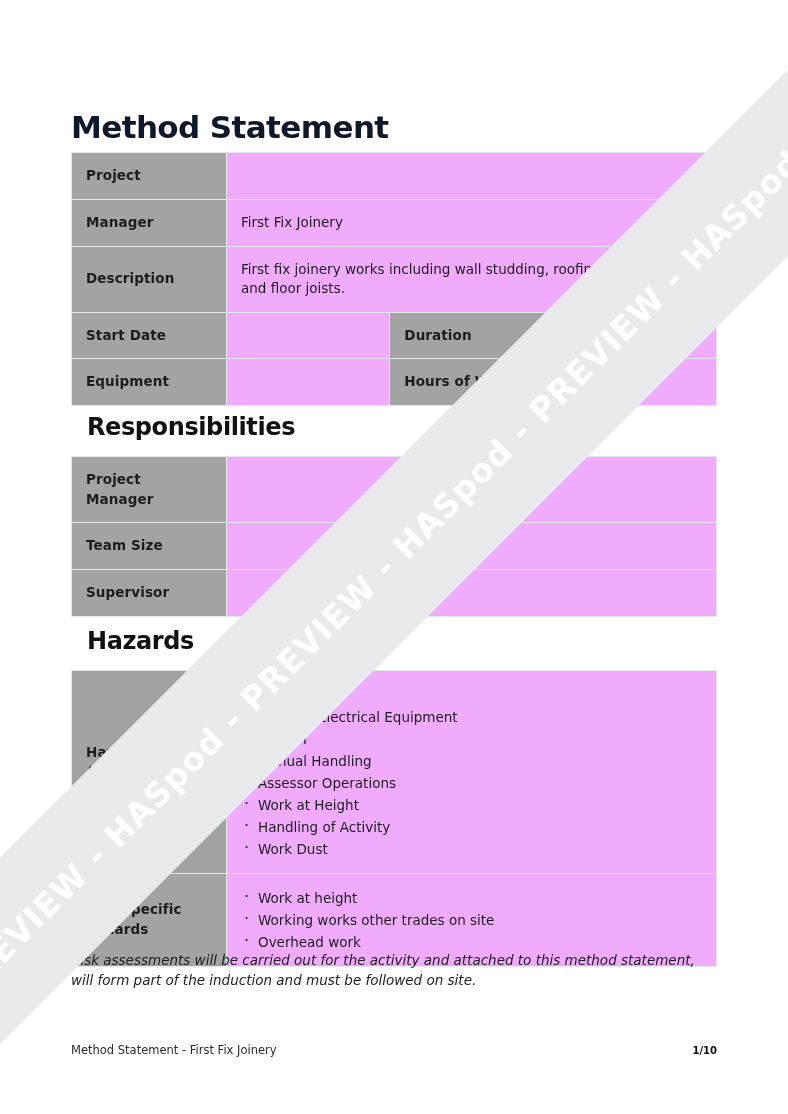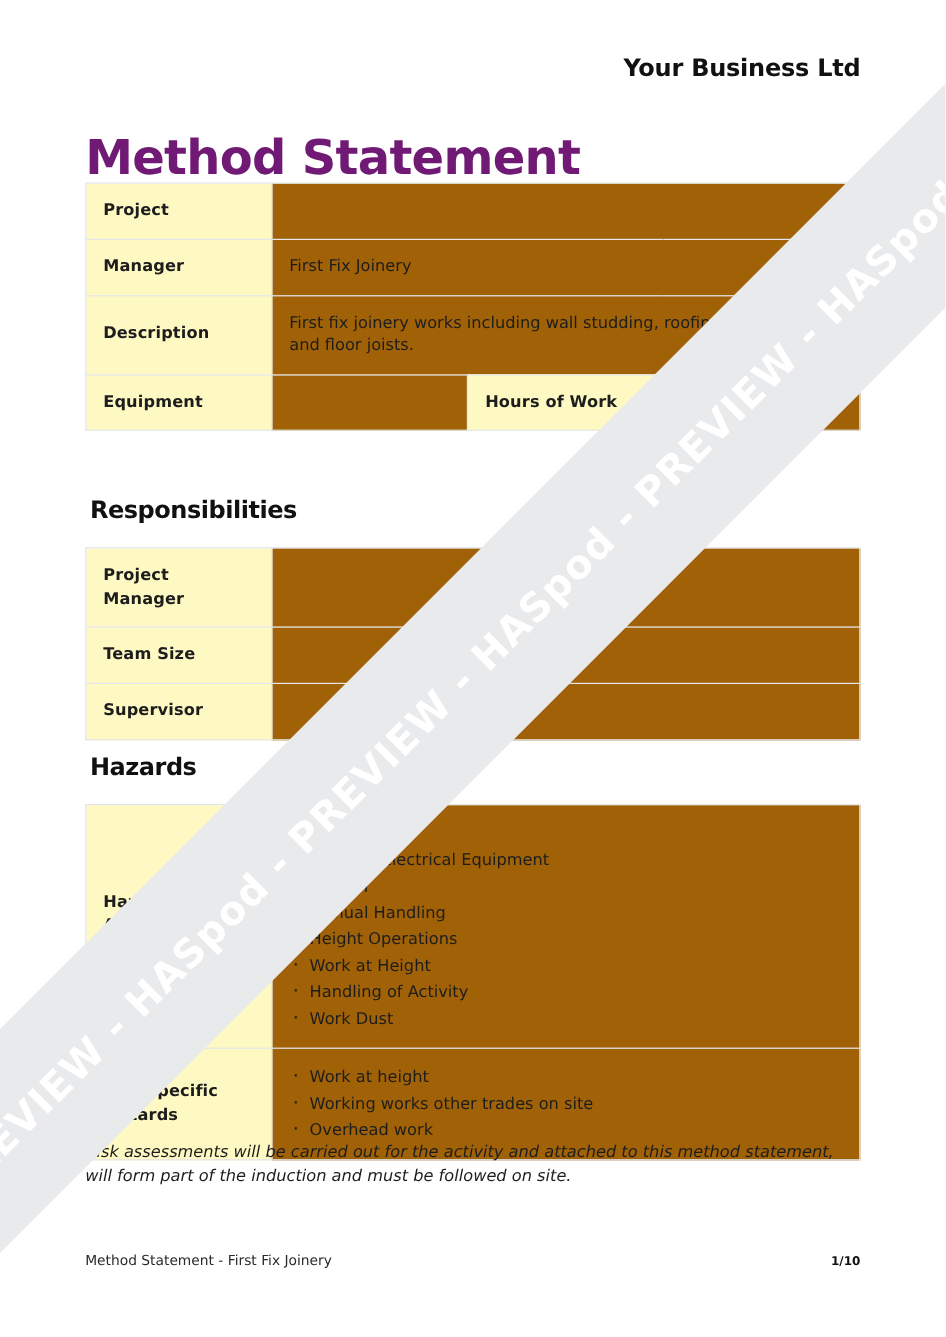--- a/index.html
+++ b/index.html
@@ -40,42 +40,42 @@
 
   
   .content {
     position: absolute;
     left: 71px;
     top: 0;
     width: 646px;
   }
 
   h1.doc-title {
-    font-size: 40px;
+    font-size: 31px;
     font-weight: 700;
     letter-spacing: -0.6px;
-    color: #701a75;
+    color: #0f172a;
     margin: 0;
     padding: 0;
     line-height: 1.1;
     position: absolute;
     top: 110px;
     left: 0;
   }
 
   h2.section-title {
-    font-size: 20px;
+    font-size: 24px;
     font-weight: 700;
     letter-spacing: -0.4px;
     color: #111111;
     margin: 0;
     padding: 0;
     line-height: 1.1;
     position: absolute;
-    left: 4px;
+    left: 16px;
     text-align: right;
   }
   h2.sec-responsibilities { top: 414px; }
   h2.sec-hazards { top: 628px; }
 
   
   table.doc-table {
     position: absolute;
     left: 0;
     border-collapse: collapse;
@@ -85,28 +85,28 @@
   }
   table.doc-table td {
     border: 1px solid #e3e6ea;
     vertical-align: middle;
     padding: 13px 14px;
     font-size: 13.5px;
     line-height: 1.45;
     color: #1d1d1d;
   }
   td.label-cell {
-    background: #fef9c3;
+    background: #a3a3a3;
     font-weight: 700;
     font-size: 12px;
     letter-spacing: 0.1px;
     color: #121212;
   }
   td.value-cell {
-    background: #a16207;
+    background: #f0abfc;
     font-size: 13.5px;
     font-weight: 400;
     color: #1d1d1d;
     margin-left: 15px;
   }
   td.top-align { vertical-align: top; }
 
   #table-project { top: 152px; }
   #table-responsibilities { top: 456px; }
   #table-hazards { top: 670px; }
@@ -196,41 +196,44 @@
     font-weight: 700;
     color: #ffffff;
     letter-spacing: 1px;
   }
 </style>
 </head>
 <body>
 
 <div class="page">
 
-  <div class="doc-header">
-    <div class="company-name">Your Business Ltd</div>
-  </div>
 
   <div class="content">
 
     <h1 class="doc-title">Method Statement</h1>
 
     <table class="doc-table" id="table-project">
       <tbody>
         <tr>
           <td class="label-cell" style="width:126px">Project</td>
           <td class="value-cell" colspan="3" style="height:20px"></td>
         </tr>
         <tr>
           <td class="label-cell">Manager</td>
           <td class="value-cell" colspan="3">First Fix Joinery</td>
         </tr>
         <tr>
           <td class="label-cell top-align">Description</td>
           <td class="value-cell top-align" colspan="3">First fix joinery works including wall studding, roofing, door frames and floor joists.</td>
+        </tr>
+        <tr>
+          <td class="label-cell">Start Date</td>
+          <td class="value-cell" style="width:196px"></td>
+          <td class="label-cell" style="width:129px">Duration</td>
+          <td class="value-cell"></td>
         </tr>
         <tr>
           <td class="label-cell">Equipment</td>
           <td class="value-cell"></td>
           <td class="label-cell">Hours of Work</td>
           <td class="value-cell"></td>
         </tr>
       </tbody>
     </table>
 
@@ -265,21 +268,21 @@
             <span>Hazards</span><br>
             <span>Associated</span><br>
             <span>With Activity</span>
           </td>
           <td class="value-cell top-align">
             <ul class="haz-list">
               <li>Hand Tools</li>
               <li>Portable Electrical Equipment</li>
               <li>COSHH</li>
               <li>Manual Handling</li>
-              <li>Height Operations</li>
+              <li>Assessor Operations</li>
               <li>Work at Height</li>
               <li>Handling of Activity</li>
               <li>Work Dust</li>
             </ul>
           </td>
         </tr>
         <tr>
           <td class="label-cell top-align">
             <span>Site Specific</span><br>
             <span>Hazards</span>

